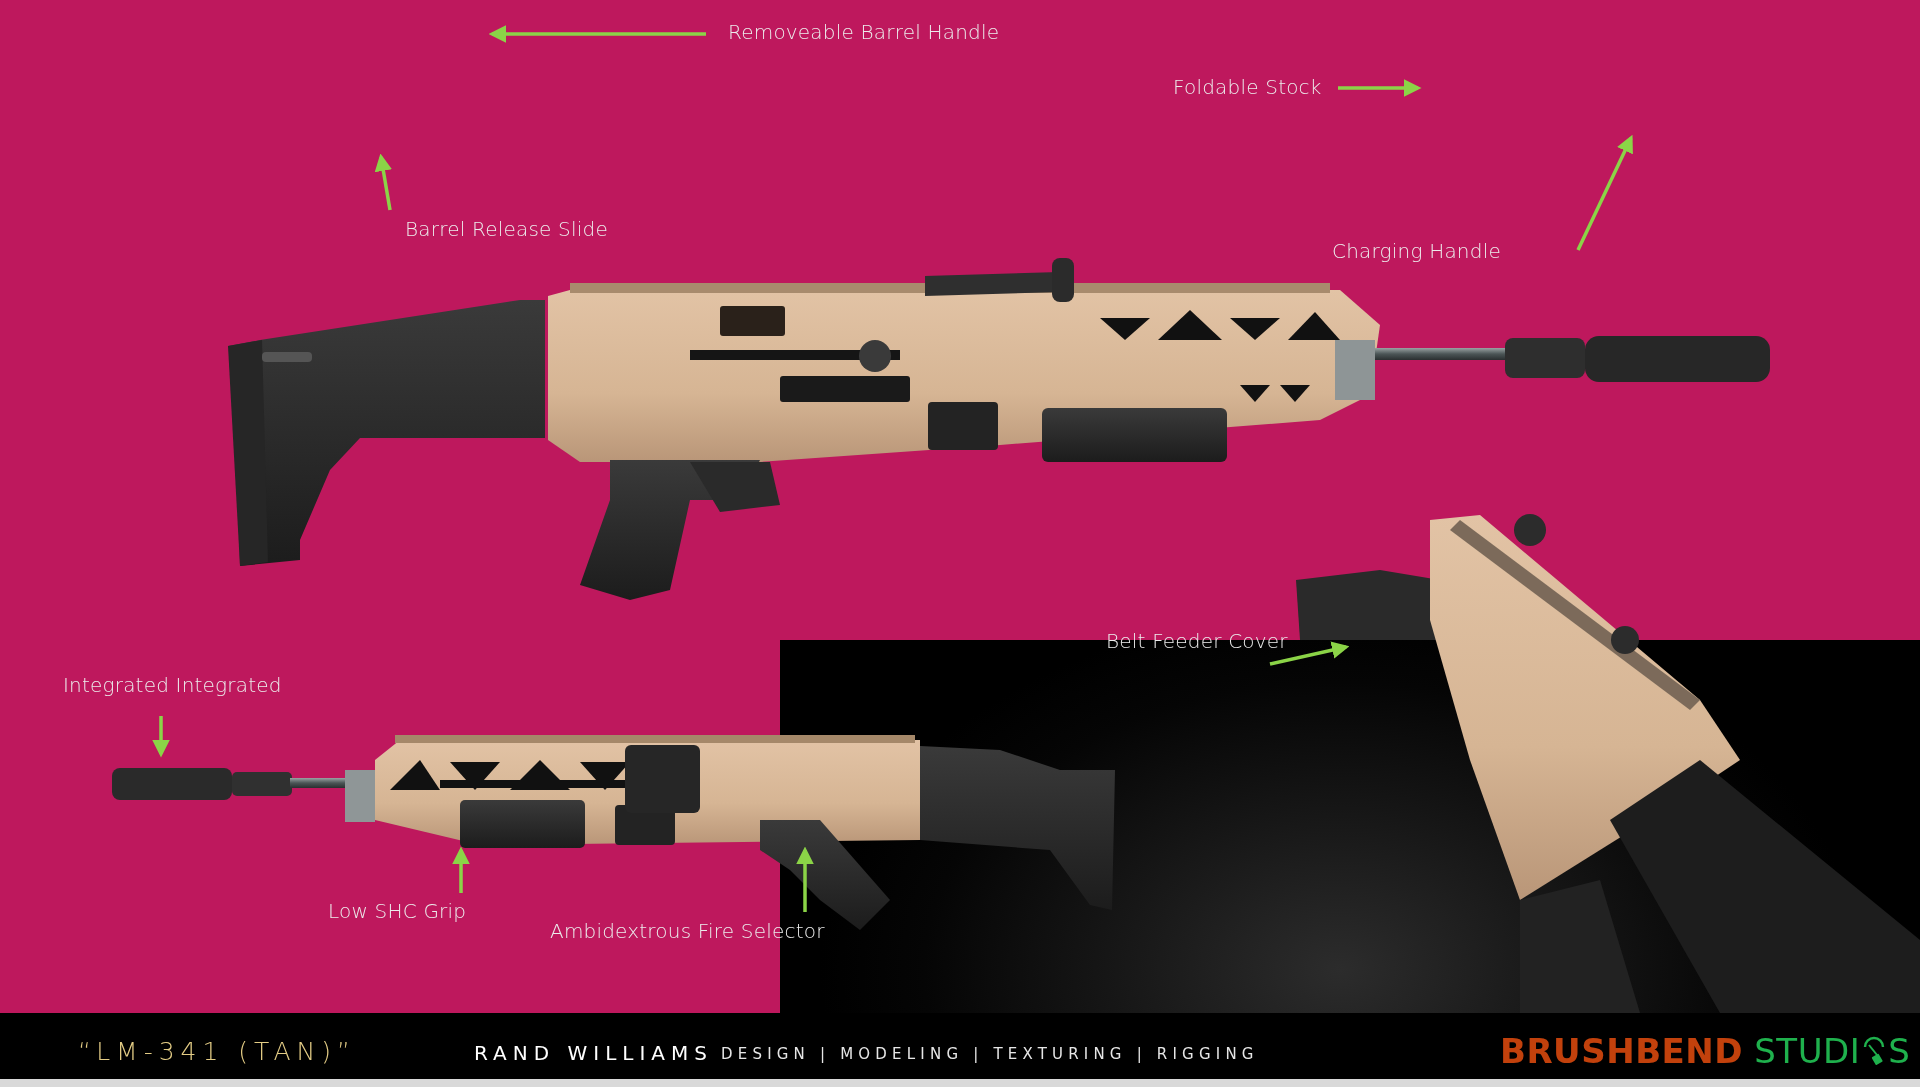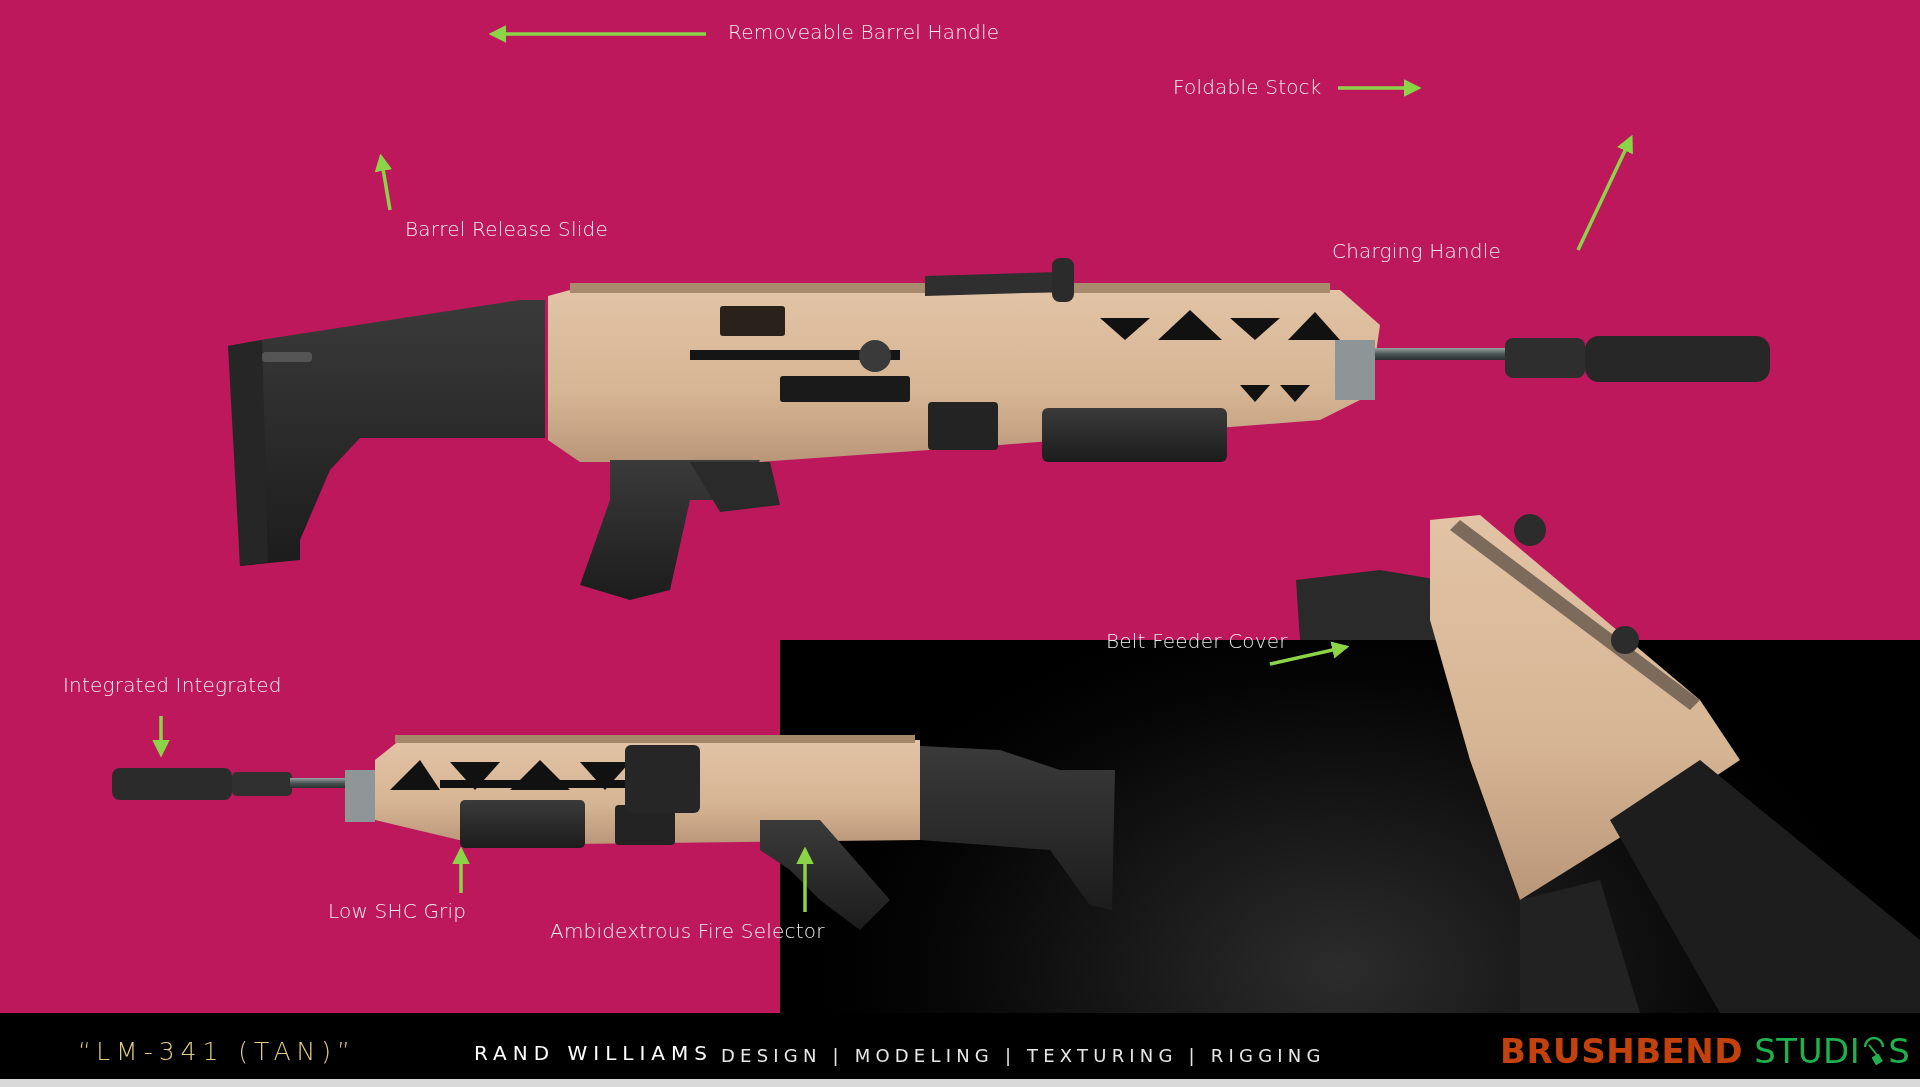--- a/index.html
+++ b/index.html
@@ -7,21 +7,21 @@
   .stage { position:absolute; left:0; top:0; width:1920px; height:1013px; background:#be185d; overflow:hidden; }
   .glow { position:absolute; left:780px; top:640px; width:1140px; height:373px;
           background: radial-gradient(ellipse 520px 360px at 560px 330px, #2c2c2c 0%, #161616 45%, #050505 80%, #000 100%); }
   .render { position:absolute; left:0; top:0; width:1920px; height:1013px; }
   .callout { position:absolute; color:#ececec; font-family:"DejaVu Sans", sans-serif; font-size:20px; letter-spacing:0.2px; white-space:nowrap; font-weight:300; }
   .arrows { position:absolute; left:0; top:0; width:1920px; height:1013px; pointer-events:none; }
   .footer { position:absolute; left:0; top:1013px; width:1920px; height:66px; background:#000; }
   .footer-strip { position:absolute; left:0; top:1079px; width:1920px; height:8px; background:#d9d9d9; }
   .f-title { position:absolute; left:78px; top:24px; color:#e3cc85; font-size:25px; letter-spacing:6px; font-family:"DejaVu Sans", sans-serif; font-weight:300; }
   .f-author { position:absolute; left:434px; top:28px; color:#ffffff; font-size:20px; letter-spacing:6px; font-family:"DejaVu Sans", sans-serif;margin-left:40px; }
-  .f-roles { position:absolute; left:721px; top:32px; color:#e6e6e6; font-size:18px; letter-spacing:5.2px; font-family:"DejaVu Sans", sans-serif; }
+  .f-roles { position:absolute; left:721px; top:32px; color:#e6e6e6; font-size:15px; letter-spacing:5.2px; font-family:"DejaVu Sans", sans-serif; }
   .f-brand { position:absolute; left:1500px; top:18px; font-size:34px; font-family:"DejaVu Sans", sans-serif; letter-spacing:0.5px; }
   .f-brand .b1 { color:#c2410c;font-weight:bold; }
   .f-brand .b2 { color:#1fb14d;margin-top:16px; }
   .bulb { display:inline-block; width:26px; height:34px; vertical-align:-4px; margin:0 1px; }
 </style>
 </head>
 <body>
 
 <div class="stage">
   <div class="glow"></div>

